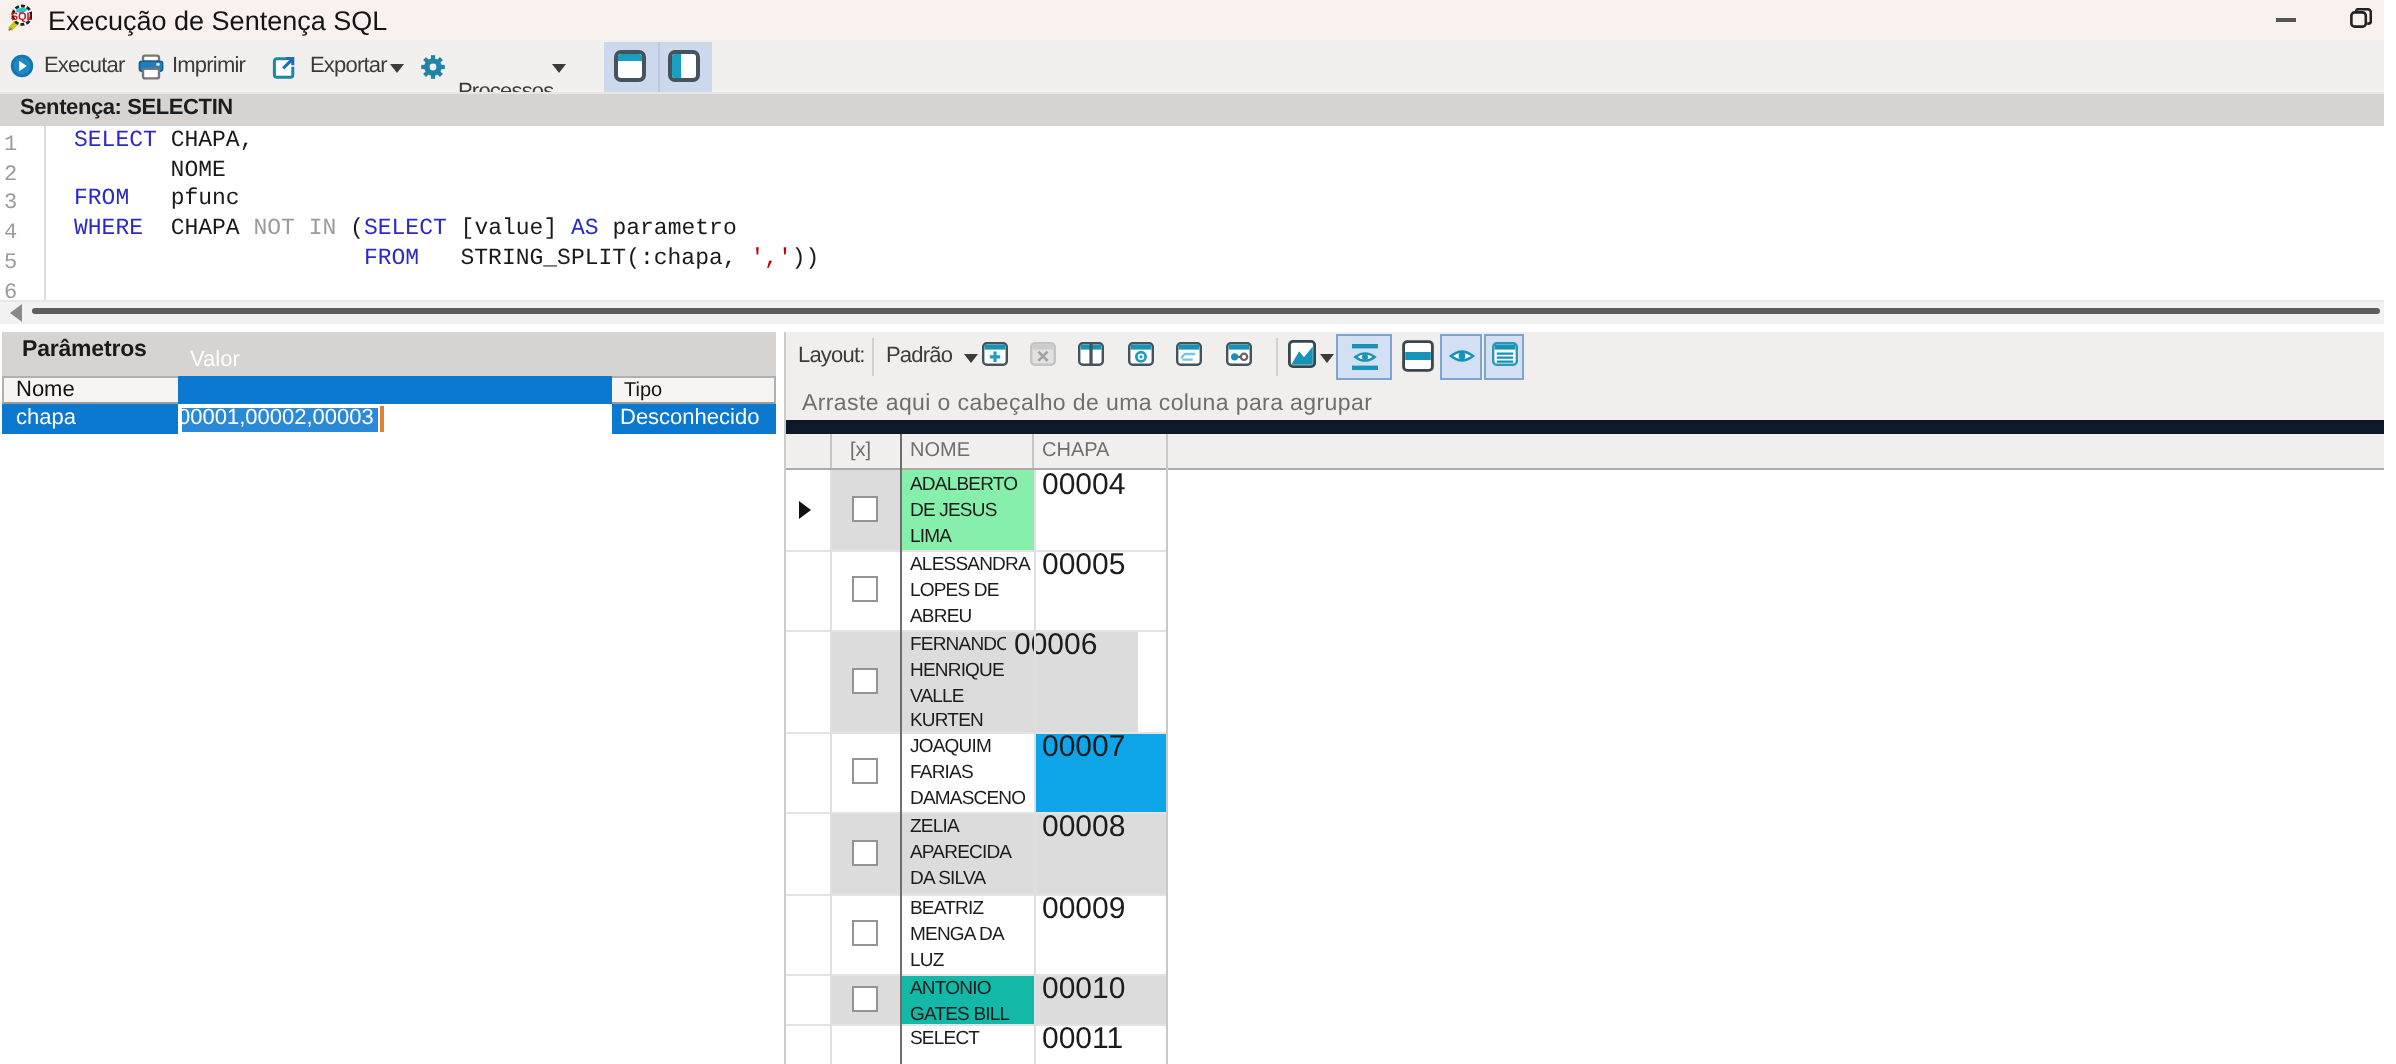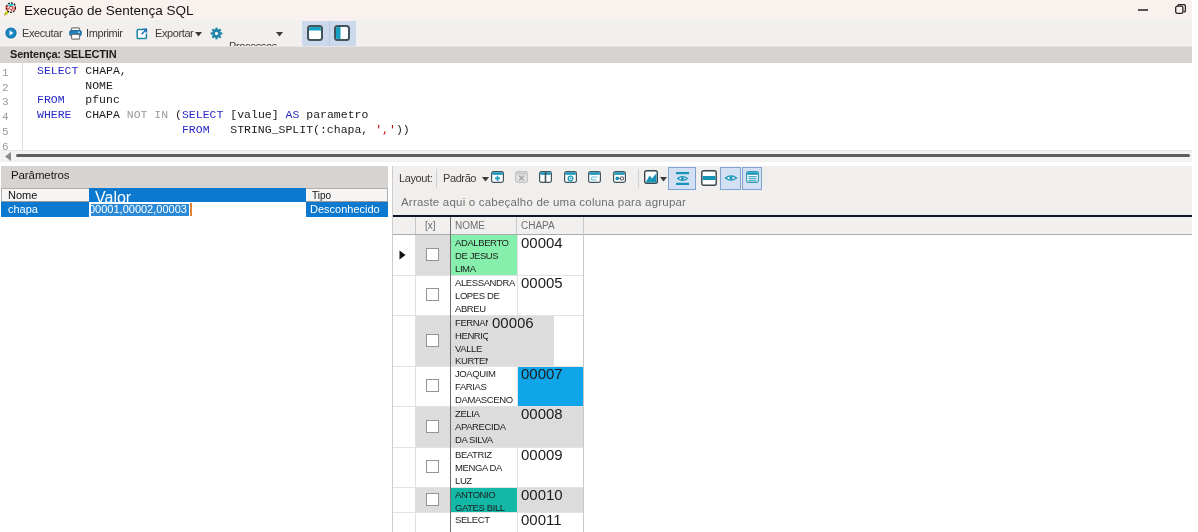--- a/index.html
+++ b/index.html
@@ -14,24 +14,24 @@
 .lnum{left:2px;width:14px;font-size:11px;color:#9b9b9b;font-family:"Liberation Mono",monospace}
 #code{left:37px;top:64px;font-family:"Liberation Mono",monospace;font-size:11.5px;font-weight:normal;line-height:14.7px;color:#1a1a1a;white-space:pre}
 .kw{color:#2a2ac8}
 .gy{color:#9b9b9b}
 .st{color:#c00000}
 #hscroll{left:0;top:150px;width:1192px;height:12px;background:#f2f2f2;border-top:1px solid #e6e6e6}
 #hthumb{left:16px;top:154px;width:1174px;height:3px;background:#5f5f5f;border-radius:2px}
 #botwhite{left:0;top:162px;width:1192px;height:370px;background:#fff}
 
 #lphead{left:1px;top:166px;width:387px;height:22px;background:#d6d3d1}
-#lpheadtxt{left:11px;top:3px;font-size:11.5px;letter-spacing:-0.1px;font-weight:normal;color:#1a1a1a}
+#lpheadtxt{left:11px;top:3px;font-size:11.5px;letter-spacing:-0.1px;font-weight:bold;color:#1a1a1a}
 
 #rptool{left:393px;top:166px;width:799px;height:25px;background:#f1efee}
-#rpgroup{left:393px;top:191px;width:799px;height:26px;background:#f1efee;border-bottom:2px solid #0f172a}
+#rpgroup{left:393px;top:191px;width:799px;height:26px;background:#f1efee;border-bottom:7px solid #0f172a}
 #grouptxt{left:8px;top:5px;font-size:11.5px;letter-spacing:0.2px;color:#6e6e6e}
 #ghead{left:393px;top:217px;width:799px;height:18px;background:#f1f0ef;border-bottom:1px solid #ababab}
 .gheadtxt{font-size:10px;color:#6e6e6e}
 .cell{position:absolute;overflow:hidden;font-size:9.5px;letter-spacing:-0.4px;color:#1c1c1c;line-height:12.8px;padding:2px 0 0 5px}
 .num{font-size:15px;letter-spacing:0;padding-left:4px}
 .cb{position:absolute;width:13px;height:13px;background:#fff;border:1px solid #949494}
 </style></head>
 <body>
 <div class="abs" id="titlebar"></div>
 
@@ -123,21 +123,21 @@
   </svg>
 <div class="abs" id="hthumb"></div>
 <div class="abs" id="botwhite"></div>
 
 <div class="abs" id="lphead"></div>
 <div class="abs" id="lpheadtxt" style="top:169px">Parâmetros</div>
 
 <div class="abs" style="left:1px;top:188px;width:387px;height:14px;background:#f6f5f4;border:1px solid #b0b0b0;border-bottom:1px solid #9b9b9b"></div>
 <div class="abs" style="left:89px;top:188px;width:217px;height:14px;background:#0b79d0"></div>
 <div class="abs" style="left:8px;top:189px;font-size:11px;color:#111">Nome</div>
-<div class="abs" style="left:95px;top:189px;font-size:16px;color:#fff">Valor</div>
+<div class="abs" style="left:95px;top:174px;font-size:11px;color:#fff">Valor</div>
 <div class="abs" style="left:312px;top:190px;font-size:10px;color:#111">Tipo</div>
 <div class="abs" style="left:1px;top:202px;width:387px;height:15px;background:#0b79d0"></div>
 <div class="abs" style="left:8px;top:203px;font-size:11px;color:#fff">chapa</div>
 <div class="abs" style="left:89px;top:202px;width:217px;height:15px;background:#fff"></div>
 <div class="abs" style="left:91px;top:203.5px;width:98px;height:12px;background:#2a8ad8"></div>
 <div class="abs" style="left:89px;top:203px;font-size:11px;color:#fff">00001,00002,00003</div>
 <div class="abs" style="left:189.5px;top:203px;width:2px;height:13px;background:#e08030"></div>
 <div class="abs" style="left:310px;top:203px;font-size:11px;color:#fff">Desconhecido</div>
 
 <div class="abs" id="rptool"></div>
@@ -226,21 +226,21 @@
 <div class="abs" style="left:415px;top:235px;width:36px;height:40px;background:#dcdcdc"></div>
 <div class="abs cell" style="left:450px;top:235px;width:67px;height:40px;background:#86efac">ADALBERTO<br>DE JESUS<br>LIMA</div>
 <div class="abs cell num" style="left:517px;top:235px;width:66px;height:40px;background:#fff">00004</div>
 
 <div class="abs" style="left:415px;top:275px;width:36px;height:40px;background:#fff"></div>
 <div class="abs cell" style="left:450px;top:275px;width:67px;height:40px;background:#fff">ALESSANDRA<br>LOPES DE<br>ABREU</div>
 <div class="abs cell num" style="left:517px;top:275px;width:66px;height:40px;background:#fff">00005</div>
 
 <div class="abs" style="left:415px;top:315px;width:36px;height:51px;background:#dcdcdc"></div>
 <div class="abs cell" style="left:450px;top:315px;width:67px;height:51px;background:#dcdcdc">FERNANDO<br>HENRIQUE<br>VALLE<br>KURTEN</div>
-<div class="abs cell num" style="left:488px;top:315px;width:66px;height:51px;background:#dcdcdc">00006</div>
+<div class="abs cell num" style="left:503px;top:315px;width:66px;height:51px;background:#dcdcdc">00006</div>
 
 <div class="abs" style="left:415px;top:366px;width:36px;height:40px;background:#fff"></div>
 <div class="abs cell" style="left:450px;top:366px;width:67px;height:40px;background:#fff">JOAQUIM<br>FARIAS<br>DAMASCENO</div>
 <div class="abs cell num" style="left:517px;top:366px;width:66px;height:40px;background:#0ea5e9">00007</div>
 
 <div class="abs" style="left:415px;top:406px;width:36px;height:41px;background:#dcdcdc"></div>
 <div class="abs cell" style="left:450px;top:406px;width:67px;height:41px;background:#dcdcdc">ZELIA<br>APARECIDA<br>DA SILVA</div>
 <div class="abs cell num" style="left:517px;top:406px;width:66px;height:41px;background:#dcdcdc">00008</div>
 
 <div class="abs" style="left:415px;top:447px;width:36px;height:40px;background:#fff"></div>

